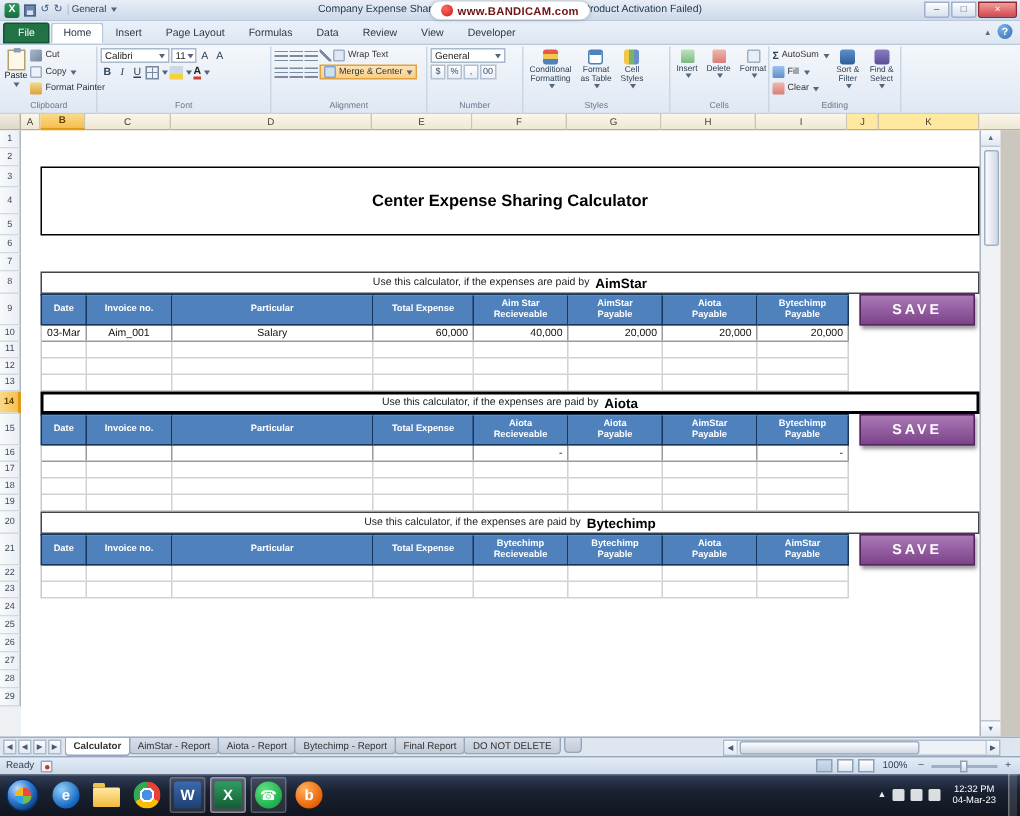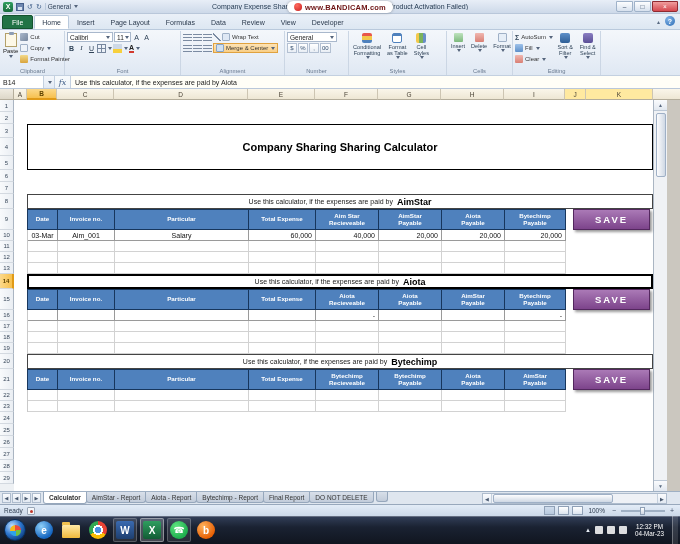--- a/index.html
+++ b/index.html
@@ -393,28 +393,20 @@
           <i class="sic sic-find"></i>
           <span>Find &amp; Select</span>
           <i class="car"></i>
         </div>
       </div>
       <div class="glabel">Editing</div>
     </div>
     <div class="ribfill"></div>
   </div>
 
-  <div class="fbar">
-    <div class="namebox">B14</div>
-    <div class="nbcar">
-        <i class="car"></i>
-      </div>
-    <div class="fxbox">fx</div>
-    <div class="fcontent">Use this calculator, if the expenses are paid by Aiota</div>
-  </div>
 
   <div class="cheadrow">
     <div class="corner"></div>
     <div id="colheads">
         <div class="chcell" style="width: 13px;">A</div>
         <div class="chcell selcol" style="width: 30px;">B</div>
         <div class="chcell" style="width: 57px;">C</div>
         <div class="chcell" style="width: 134px;">D</div>
         <div class="chcell" style="width: 67px;">E</div>
         <div class="chcell" style="width: 63px;">F</div>
@@ -456,21 +448,21 @@
         <div class="rn" style="height: 12px;">25</div>
         <div class="rn" style="height: 12px;">26</div>
         <div class="rn" style="height: 12px;">27</div>
         <div class="rn" style="height: 12px;">28</div>
         <div class="rn" style="height: 12px;">29</div>
       </div>
 
     <div class="cells">
       <div class="band b24"></div>
       <div class="band b46">
-        <div class="titlebox">Company Sharing Sharing Calculator</div>
+        <div class="titlebox">Center Expense Sharing Calculator</div>
       </div>
       <div class="band b24"></div>
 
       <div class="band b15">
         <div class="introbox"><span class="ip">Use this calculator, if the expenses are paid by </span><span class="ic">AimStar</span></div>
       </div>
       <div class="band b21">
         <div class="thead">
             <div class="th" style="width: 30px;">
               <div>Date</div>

